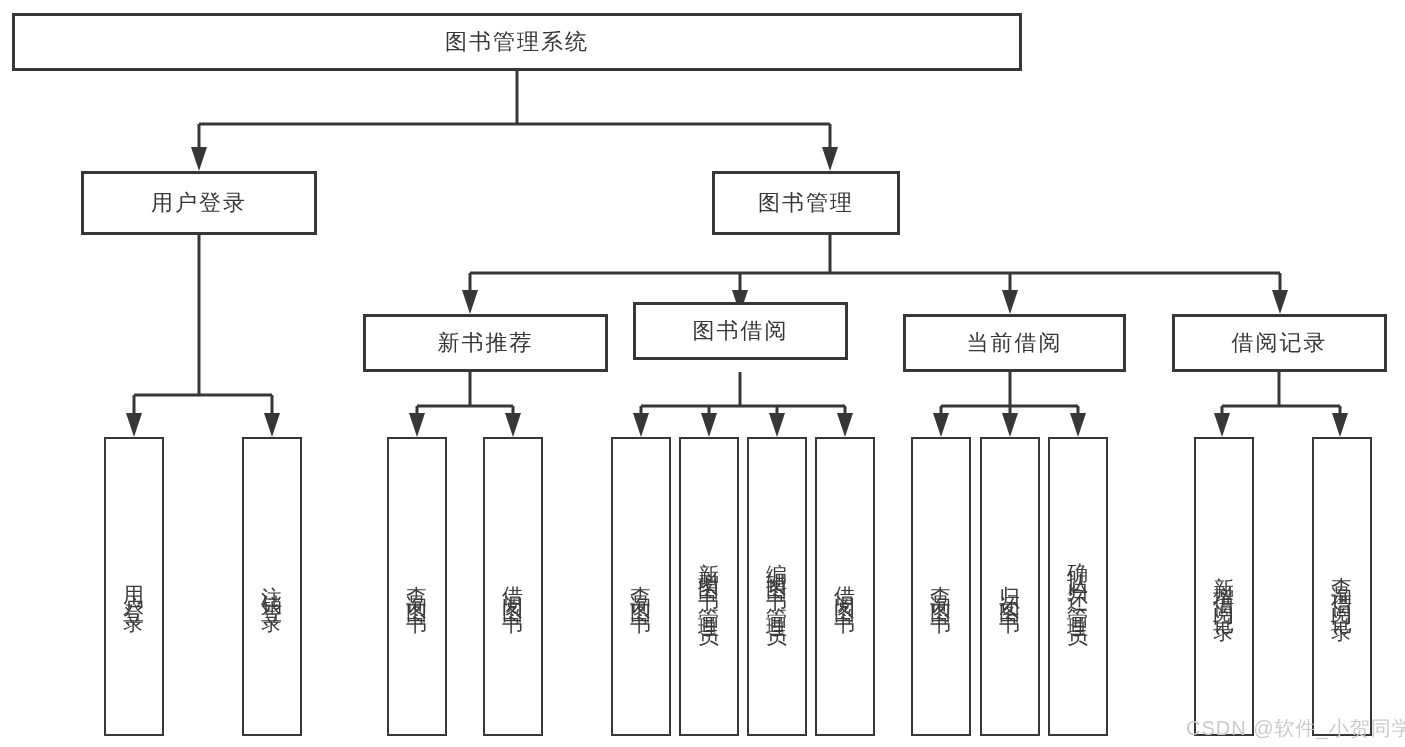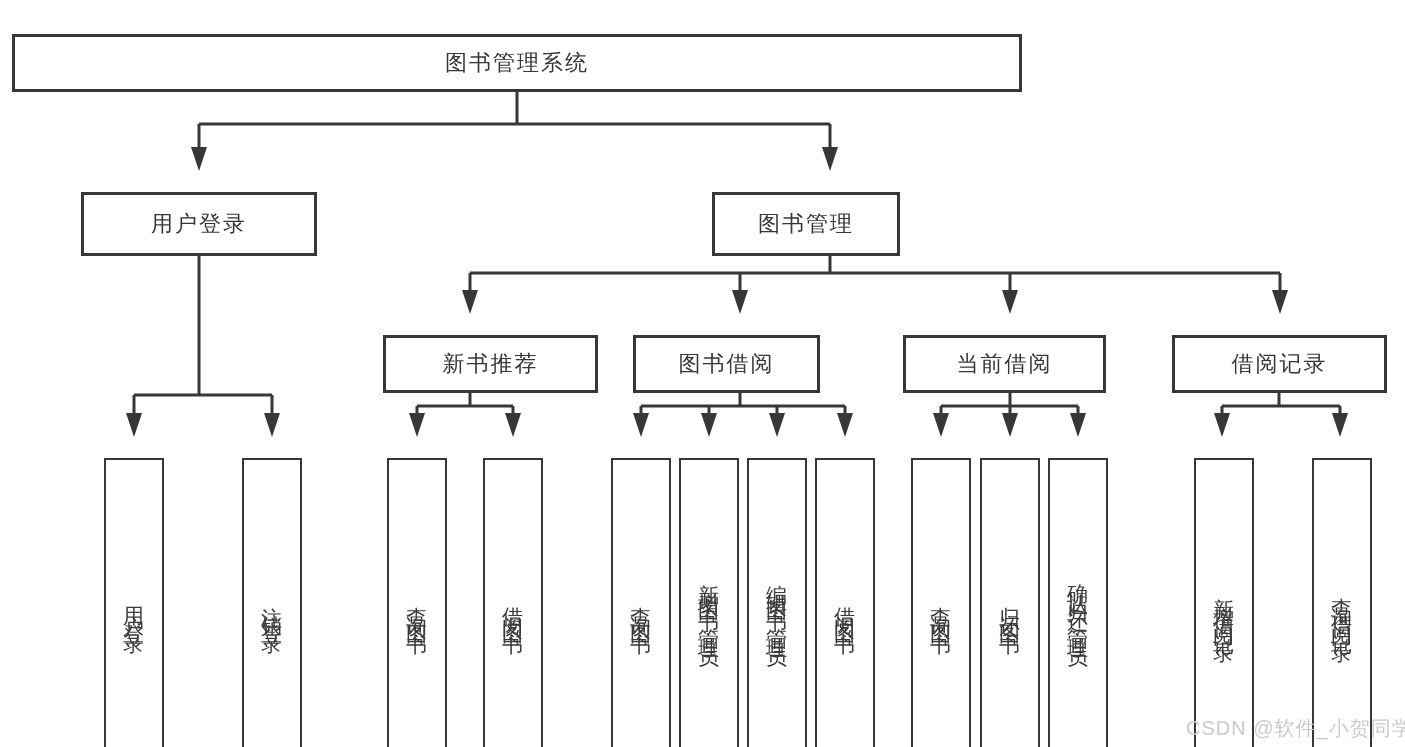--- a/index.html
+++ b/index.html
@@ -7,21 +7,21 @@
     width:1405px;height:747px;background:#ffffff;position:relative;
     font-family:"Liberation Sans","DejaVu Sans",sans-serif;
     overflow:hidden;
   }
   .stage{position:absolute;left:0;top:0;width:1405px;height:747px;}
   svg.wires{position:absolute;left:0;top:0;z-index:1;}
   .node{
     position:absolute;box-sizing:border-box;background:#ffffff;
     border:3px solid #373737;color:#363636;
     display:flex;align-items:center;justify-content:center;
-    z-index:2;letter-spacing:2px;margin-top:21px;
+    z-index:2;letter-spacing:2px;
   }
   .hnode{font-size:22px;}
   .root{font-size:22px;}
   .leaf{border-width:2.5px;}
   .leaf span{
     writing-mode:vertical-rl;text-orientation:mixed;
     font-size:21px;line-height:1.1;letter-spacing:9px;color:#3a3a3a;
   }
   .watermark{
     position:absolute;z-index:6;left:1186px;top:715px;
@@ -60,23 +60,23 @@
       <path d="M 1279 372 V 406 M 1222 406 H 1340 M 1222 406 V 419 M 1340 406 V 419" fill="none" stroke="#373737" stroke-width="3"></path>
       <polygon points="1214,413 1230,413 1222,437" fill="#373737"></polygon>
       <polygon points="1332,413 1348,413 1340,437" fill="#373737"></polygon>
     </svg>
 
   <div class="node root" style="left:12px;top:13px;width:1010px;height:58px">图书管理系统</div>
 
   <div class="node hnode" style="left:81px;top:171px;width:236px;height:64px">用户登录</div>
   <div class="node hnode" style="left:712px;top:171px;width:188px;height:64px">图书管理</div>
 
-  <div class="node hnode" style="left:383px;top:314px;width:215px;height:58px">新书推荐</div>
-  <div class="node hnode" style="left:633px;top:314px;width:187px;height:58px">图书借阅</div>
-  <div class="node hnode" style="left:903px;top:314px;width:203px;height:58px">当前借阅</div>
+  <div class="node hnode" style="left:363px;top:314px;width:245px;height:58px">新书推荐</div>
+  <div class="node hnode" style="left:633px;top:302px;width:215px;height:58px">图书借阅</div>
+  <div class="node hnode" style="left:903px;top:314px;width:223px;height:58px">当前借阅</div>
   <div class="node hnode" style="left:1172px;top:314px;width:215px;height:58px">借阅记录</div>
 
   <div class="node leaf" style="left:104px;top:437px;width:60px;height:299px">
     <span>用户登录</span>
     </div>
   <div class="node leaf" style="left:242px;top:437px;width:60px;height:299px">
     <span>注销登录</span>
     </div>
 
   <div class="node leaf" style="left:387px;top:437px;width:60px;height:299px">

